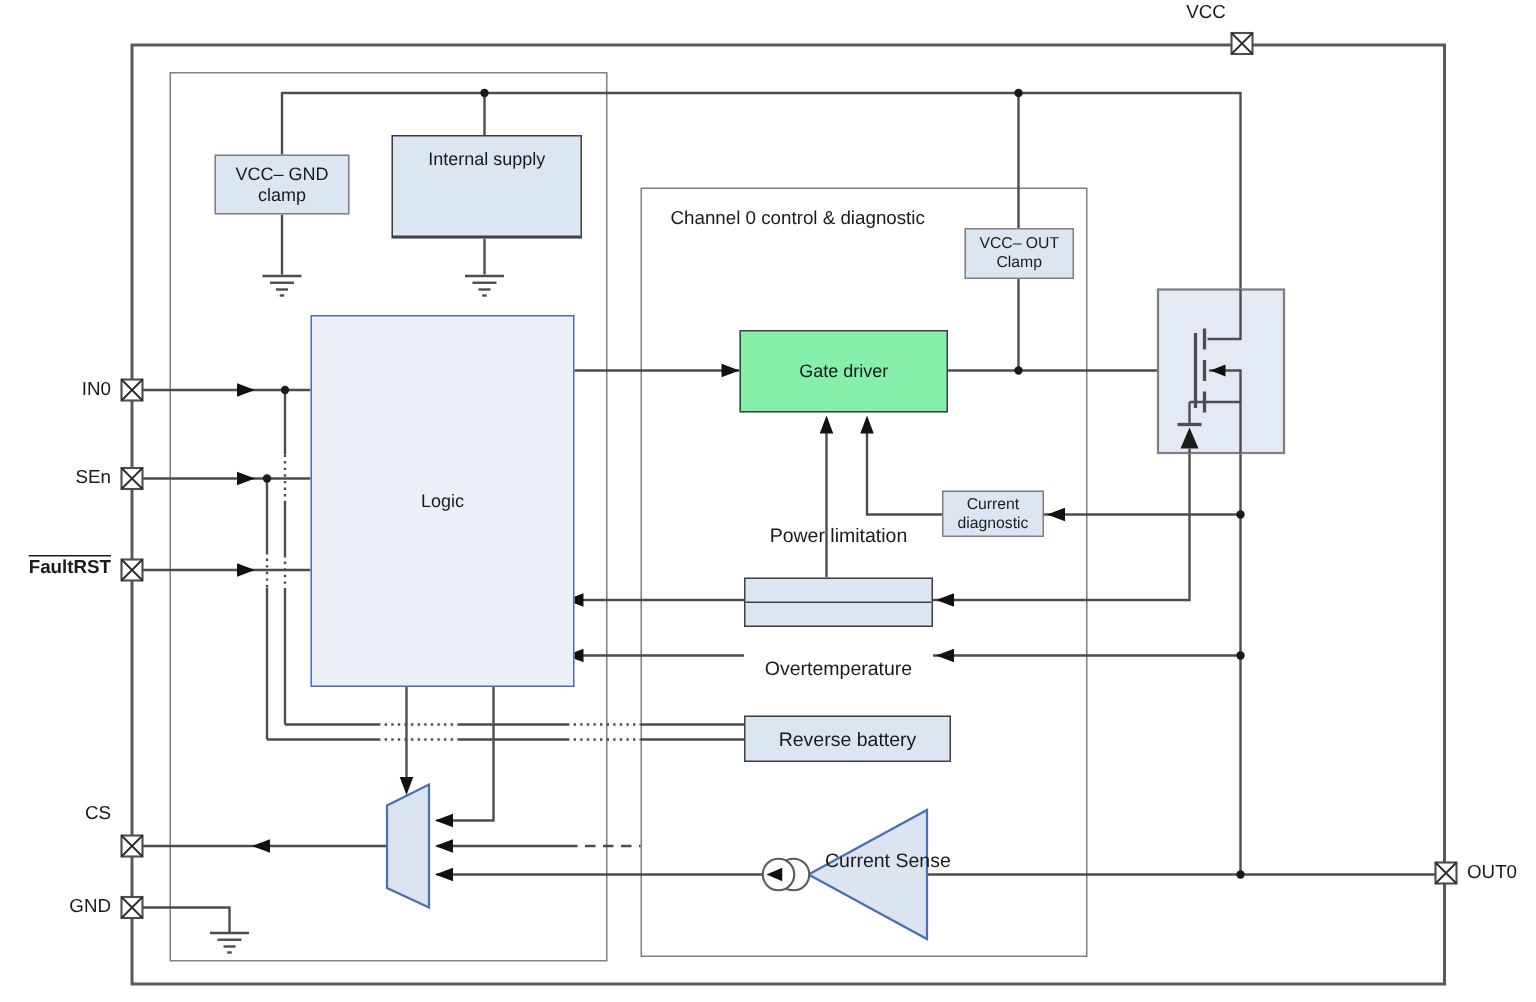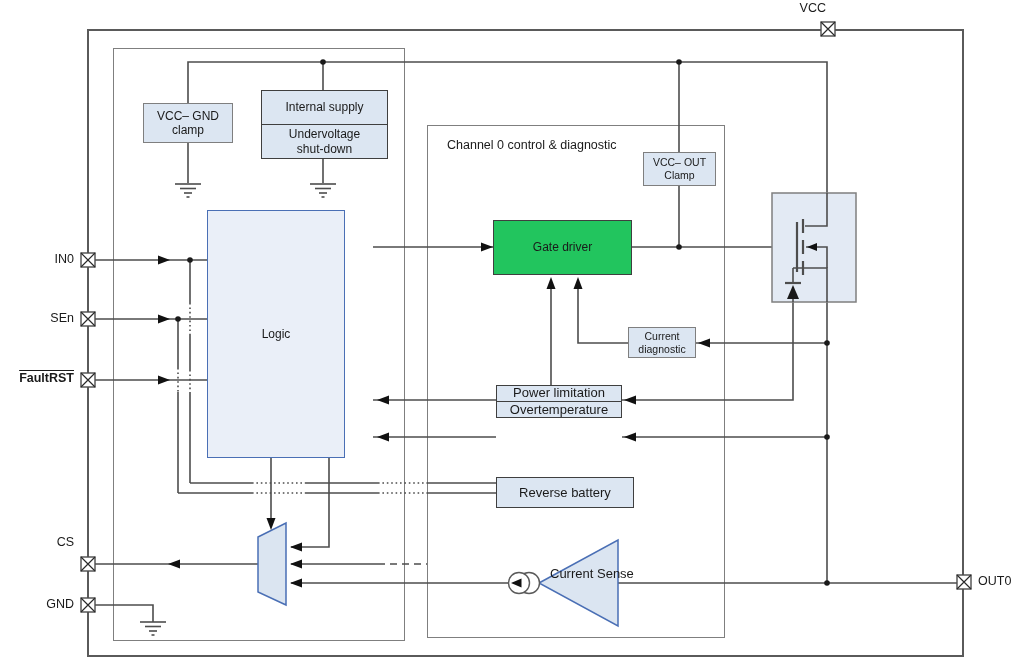--- a/index.html
+++ b/index.html
@@ -19,28 +19,28 @@
   .jdot{fill:#1a1a1a;}
   .ah{fill:var(--arrow);stroke:none;}
   .pinrect{fill:#ffffff;stroke:#4d4d4d;stroke-width:1.4;}
   .pinx{stroke:#2a2a2a;stroke-width:1.2;}
   .shape-blue{fill:#dbe5f1;stroke:var(--blue_border);stroke-width:1.5;}
   .mosbox{fill:#e3eaf4;stroke:var(--gray_border);stroke-width:1.5;}
   .cs-circle{fill:#ffffff;stroke:#5a5a5a;stroke-width:1.4;}
   .box{position:absolute;box-sizing:border-box;z-index:10;display:flex;flex-direction:column;
        align-items:center;justify-content:center;text-align:center;background:var(--box_fill);}
   .box.graybrd{border:1.5px solid var(--gray_border);}
-  .box.darkbrd{border:1.5px solid var(--dark_border);}
+  .box.darkbrd{border:1.5px solid var(--dark_border);gap:36px;}
   .box.bluebrd{border:1.5px solid var(--blue_border);background:var(--light_fill);}
   .box .ln{display:block;line-height:1.2;}
   .cell{width:100%;display:flex;flex-direction:column;align-items:center;justify-content:center;}
   .divider{width:100%;border-top:1.5px solid var(--dark_border);}
   .lbl{position:absolute;z-index:11;font-size:12.5px;line-height:15px;white-space:nowrap;}
   .lbl.r{text-align:right;}
-  .lbl.c{text-align:right;}
+  .lbl.c{text-align:center;}
   .overline{text-decoration:overline;font-weight:bold;}
   .fs12{font-size:12px;}
   .fs11{font-size:13px;}
   .fs10{font-size:10.5px;line-height:13px;}
 </style>
 </head>
 <body>
 
 <div class="canvas">
 
@@ -221,41 +221,37 @@
   <div class="box graybrd fs12" style="left:143px;top:103px;width:90px;height:40px;align-items:center;">
     <span class="ln">VCC– GND</span>
     <span class="ln">clamp</span>
   </div>
 
   <div class="box darkbrd fs12" style="left:261px;top:90px;width:127px;height:69px;padding:0;">
     <div class="cell" style="height:33px;">
       <span class="ln">Internal supply</span>
     </div>
     <div class="divider"></div>
-    <div class="cell" style="flex:1;">
-      <span class="ln">Undervoltage</span>
-      <span class="ln">shut-down</span>
-    </div>
   </div>
 
   <div class="lbl" style="left:447px;top:137px;line-height:17px;">
     <span class="ln">Channel 0</span>
     <span class="ln">control &amp; diagnostic</span>
   </div>
 
   <div class="box graybrd fs10" style="left:643px;top:152px;width:73px;height:34px;">
     <span class="ln">VCC– OUT</span>
     <span class="ln">Clamp</span>
   </div>
 
-  <div class="box darkbrd fs12" style="left:493px;top:220px;width:139px;height:55px;background:#22c55e;">
+  <div class="box darkbrd fs12" style="left:493px;top:220px;width:139px;height:55px;background:#86efac;">
     <span class="ln">Gate driver</span>
   </div>
 
-  <div class="box bluebrd fs12" style="left:207px;top:210px;width:138px;height:248px;">
+  <div class="box bluebrd fs12" style="left:207px;top:210px;width:176px;height:248px;">
     <span class="ln">Logic</span>
   </div>
 
   <div class="box graybrd fs10" style="left:628px;top:327px;width:68px;height:31px;">
     <span class="ln">Current</span>
     <span class="ln">diagnostic</span>
   </div>
 
   <div class="box darkbrd fs11" style="left:496px;top:385px;width:126px;height:33px;padding:0;">
     <div class="cell" style="height:15px;">

